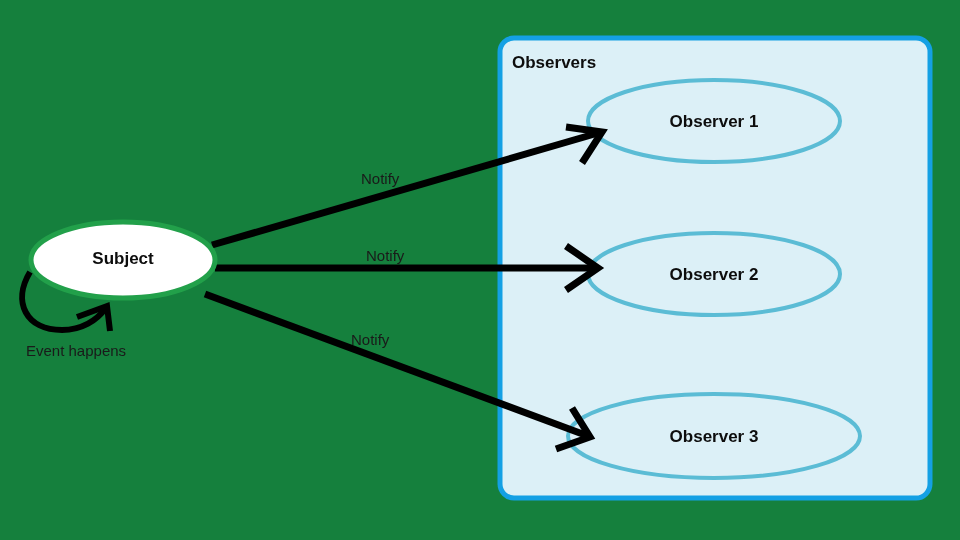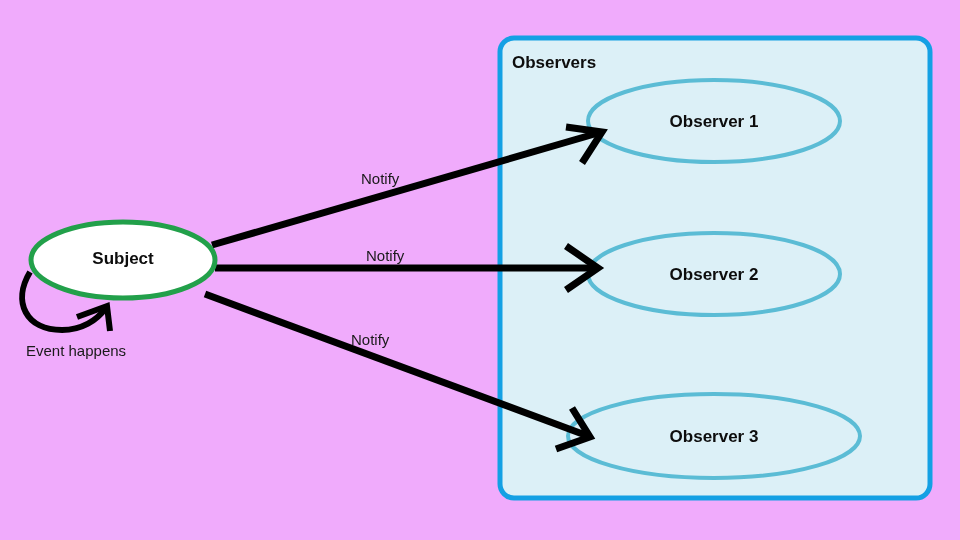--- a/index.html
+++ b/index.html
@@ -10,21 +10,21 @@
   body {
     width: 960px;
     height: 540px;
     overflow: hidden;
     font-family: "Liberation Sans", sans-serif;
   }
   #diagram-root {
     position: relative;
     width: 960px;
     height: 540px;
-    background: #f0abfc;
+    background: #15803d;
   }
   #diagram-svg {
     position: absolute;
     top: 0;
     left: 0;
     width: 960px;
     height: 540px;
   }
   .node-label {
     font-family: "Liberation Sans", sans-serif;

